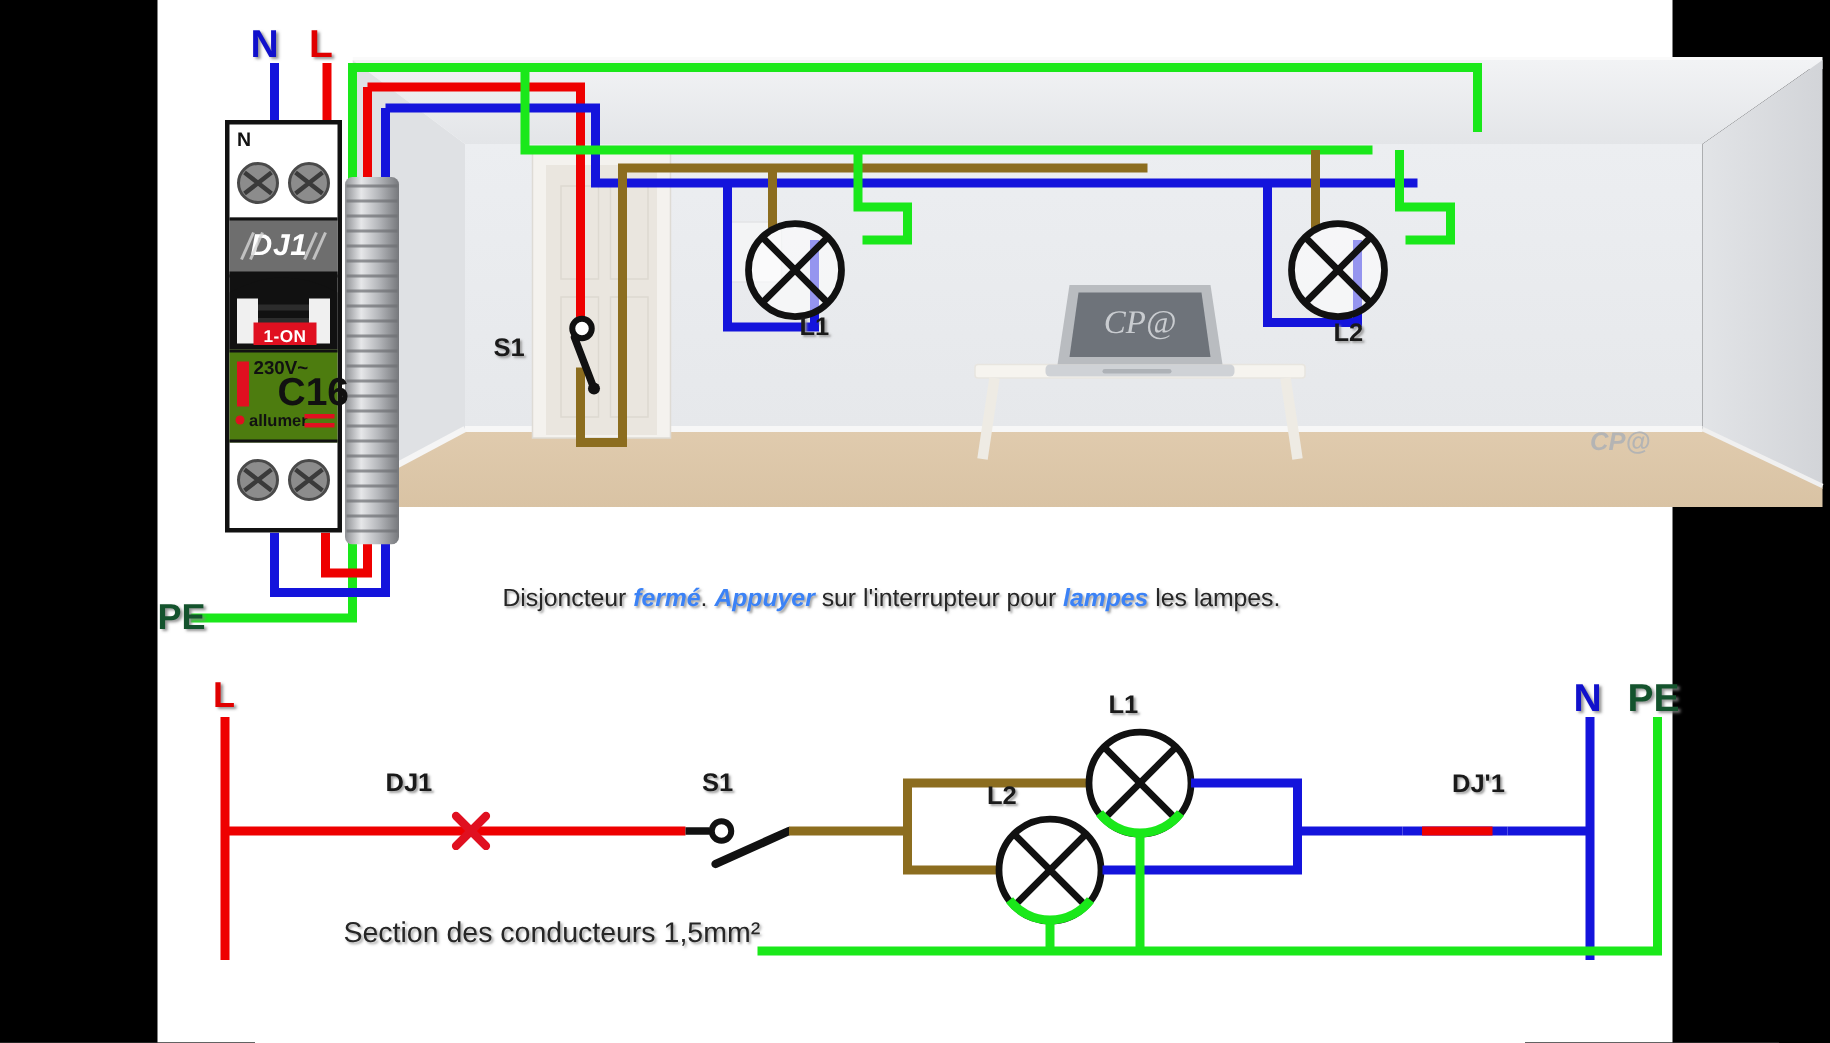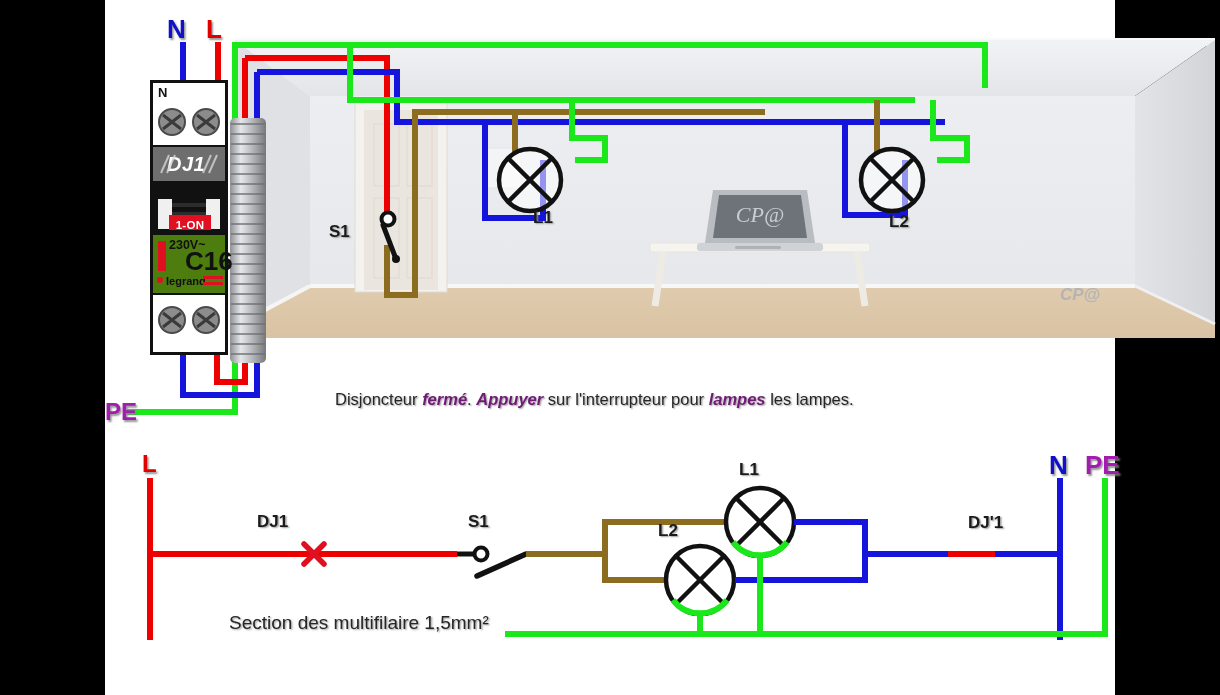--- a/index.html
+++ b/index.html
@@ -7,28 +7,28 @@
        font-family:"Liberation Sans", sans-serif;}
   #stage{position:relative;width:1220px;height:695px;background:#000;}
   #canvas{position:absolute;left:105px;top:0;width:1010px;height:695px;background:#fff;}
   .abs{position:absolute;}
   svg{display:block;}
   .ttl{font-weight:bold;font-size:25px;color:#262626;letter-spacing:.3px;
        text-decoration:underline;text-underline-offset:5px;
        text-shadow:1.5px 1.5px 2px rgba(120,120,120,.85);white-space:nowrap;}
   .cap{font-size:16.5px;color:#262626;white-space:nowrap;
        text-shadow:1.2px 1.2px 1.6px rgba(140,140,140,.8);}
-  .cap .hl{color:#701a75;font-style:italic;font-weight:bold;}
+  .cap .hl{color:#3b82f6;font-style:italic;font-weight:bold;}
   .sec{font-size:19px;color:#262626;white-space:nowrap;
        text-shadow:1.3px 1.3px 1.8px rgba(140,140,140,.8);}
   .lbl{font-weight:bold;font-size:17px;color:#1a1a1a;white-space:nowrap;
        text-shadow:1.4px 1.4px 1.6px rgba(150,150,150,.9);}
   .term{font-weight:bold;font-size:26px;white-space:nowrap;
         text-shadow:1.6px 1.6px 2px rgba(130,130,130,.85);}
-  .term.n{color:#1111cc;} .term.l{color:#e00000;} .term.pe{color:#a21caf;}
+  .term.n{color:#1111cc;} .term.l{color:#e00000;} .term.pe{color:#14532d;}
   .wm{font-style:italic;font-weight:bold;font-size:17px;color:#b4b4b4;}
   .brk-lbl{font-weight:bold;color:#fff;font-size:20px;font-style:italic;
            letter-spacing:.5px;}
   .v230{font-weight:bold;font-size:12.5px;color:#111;}
   .c16{font-weight:bold;font-size:26px;color:#111;line-height:.95;}
   .lg{font-weight:bold;font-size:11px;color:#111;}
   .onlbl{font-weight:bold;font-size:11.5px;color:#fff;letter-spacing:.3px;}
   .nlbl{font-weight:bold;font-size:13px;color:#111;}
 </style>
 </head>
@@ -207,21 +207,21 @@
           <span class="onlbl">1-ON</span>
         </div>
       </div>
       <div class="abs" style="left:0;top:150px;width:72px;height:58px;background:#4d7c0f;
                   border-top:2px solid #111;border-bottom:2px solid #111;">
         <div class="abs" style="left:5px;top:6px;width:8px;height:30px;background:#e01020;"></div>
         <div class="abs v230" style="left:16px;top:3px;">230V~</div>
         <div class="abs c16" style="left:32px;top:14px;">C16</div>
         <div class="abs" style="left:4px;top:42px;width:6px;height:6px;background:#e01020;
                     border-radius:50%;"></div>
-        <div class="abs lg" style="left:13px;top:40px;">legrand</div>
+        <div class="abs lg" style="left:13px;top:40px;">allumer</div>
         <div class="abs" style="left:50px;top:41px;width:20px;height:3px;background:#e01020;"></div>
         <div class="abs" style="left:50px;top:47px;width:20px;height:3px;background:#e01020;"></div>
       </div>
       <svg class="abs" style="left:0;top:215px;" width="72" height="46" viewBox="0 0 72 46">
         <circle cx="19" cy="22" r="13" fill="#8c8c8c" stroke="#4a4a4a" stroke-width="2"></circle>
         <circle cx="53" cy="22" r="13" fill="#8c8c8c" stroke="#4a4a4a" stroke-width="2"></circle>
         <path d="M10 15 L28 29 M28 15 L10 29" stroke="#3a3a3a" stroke-width="3"></path>
         <path d="M44 15 L62 29 M62 15 L44 29" stroke="#3a3a3a" stroke-width="3"></path>
       </svg>
     </div>
@@ -247,21 +247,21 @@
     <div class="abs lbl" style="left:224px;top:222px;">S1</div>
     <div class="abs lbl" style="left:428px;top:208px;">L1</div>
     <div class="abs lbl" style="left:784px;top:212px;">L2</div>
 
 
     <div class="abs cap" style="left:230px;top:390px;">
       <span>Disjoncteur </span><span class="hl">fermé</span><span>. </span><span class="hl">Appuyer</span><span> sur l'interrupteur pour </span><span class="hl">lampes</span><span> les lampes.</span>
     </div>
 
 
-    <div class="abs sec" style="left:124px;top:612px;">Section des multifilaire 1,5mm²</div>
+    <div class="abs sec" style="left:124px;top:612px;">Section des conducteurs 1,5mm²</div>
 
     <svg class="abs" style="left:0;top:430px;" width="1010" height="265" viewBox="0 0 1010 265">
       <g fill="none" stroke-width="6" stroke-linecap="butt" stroke-linejoin="miter">
 
         <path d="M45 48 L45 210" stroke="#ee0000"></path>
 
         <path d="M45 124 L352 124" stroke="#ee0000"></path>
 
         <path d="M352 124 L368 124" stroke="#111" stroke-width="5"></path>
         <circle cx="376" cy="124" r="6.5" fill="#fff" stroke="#111" stroke-width="4"></circle>

